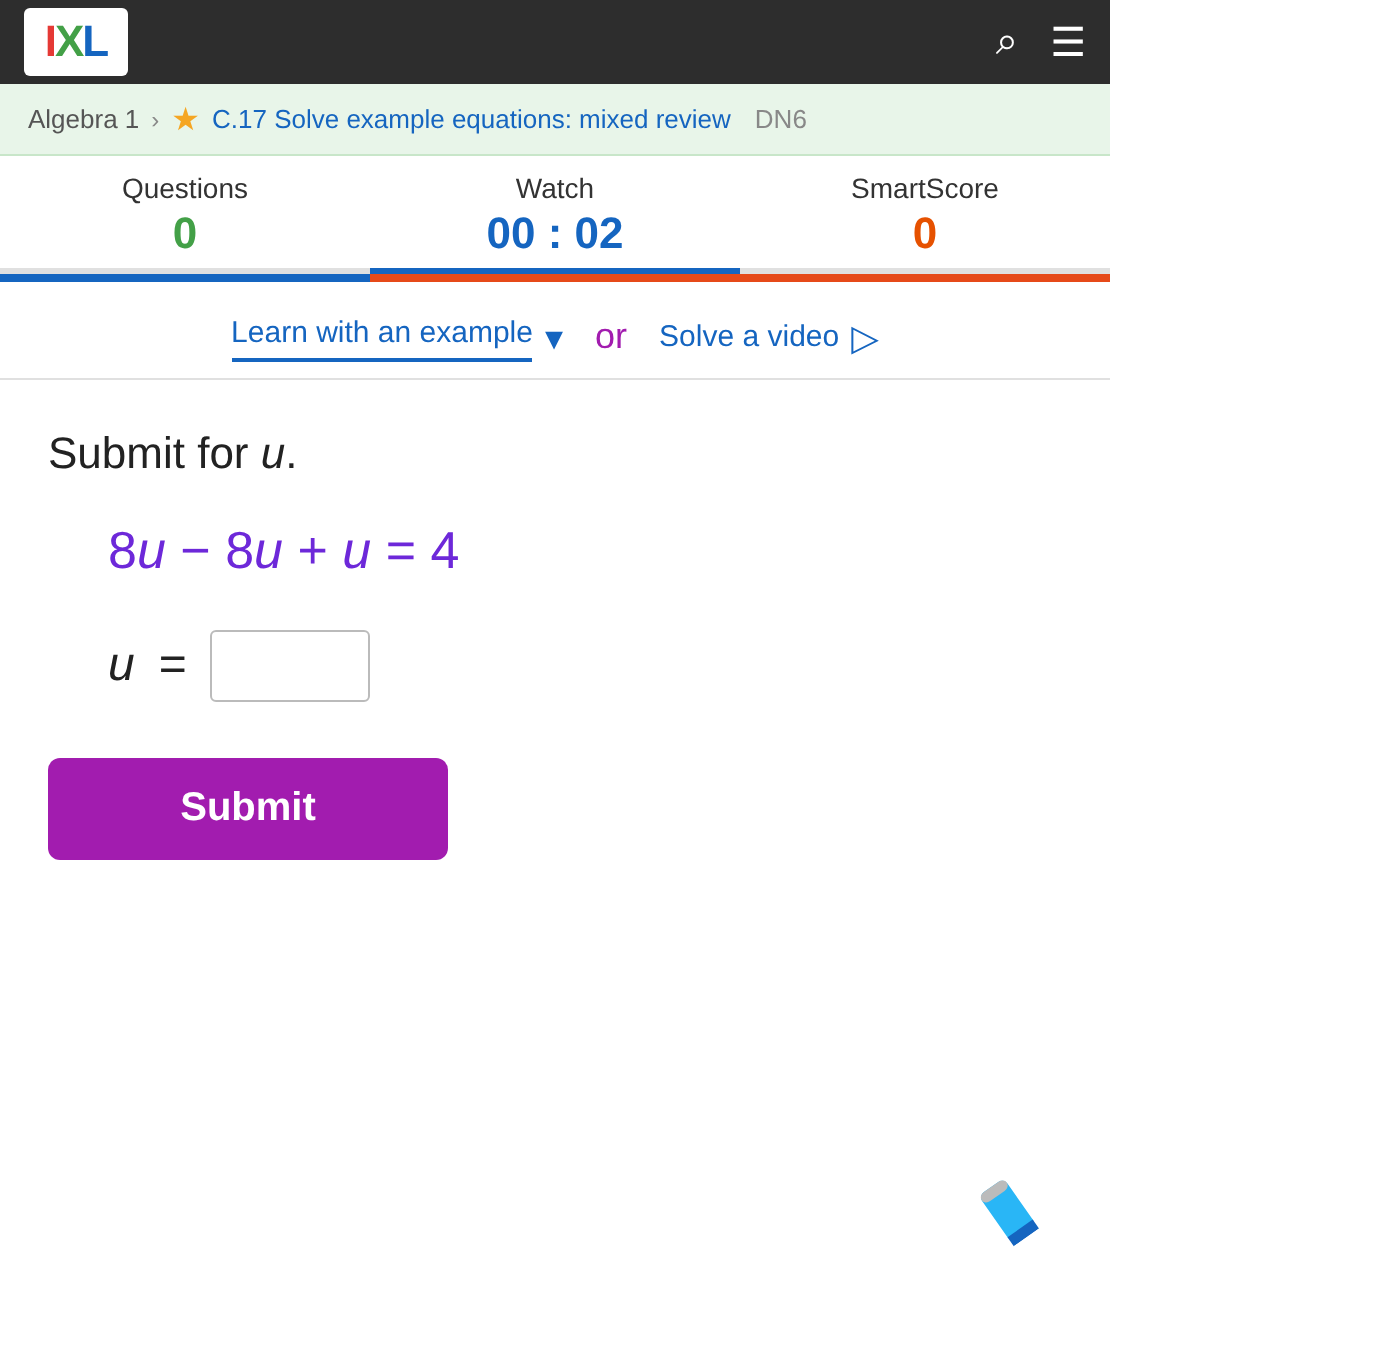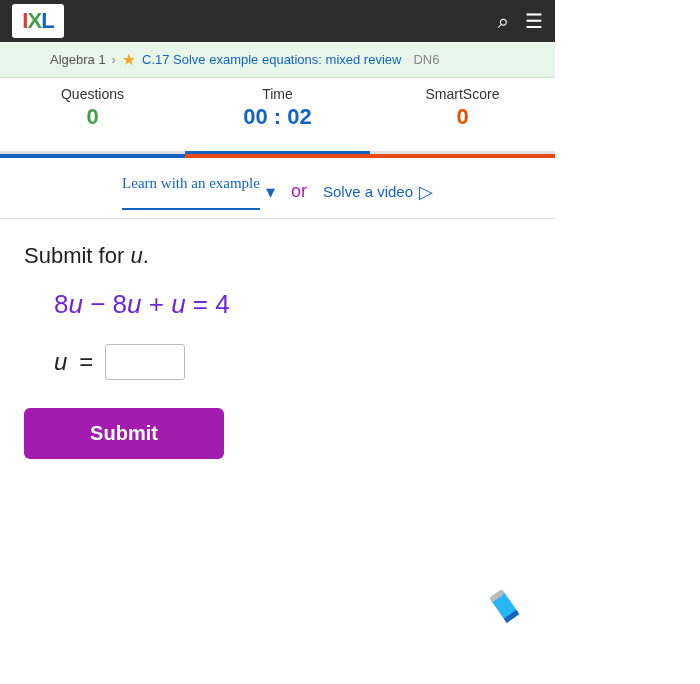--- a/index.html
+++ b/index.html
@@ -59,21 +59,20 @@
       height: 36px;
       display: flex;
       align-items: center;
       padding: 0 14px;
       gap: 6px;
       border-bottom: 1px solid #c8e6c9;
     }
     .breadcrumb-item {
       font-size: 13px;
       color: #555;
-      margin-left: 36px;
     }
     .breadcrumb-arrow {
       color: #888;
       font-size: 12px;
     }
     .breadcrumb-star {
       color: #f5a623;
       font-size: 16px;
     }
     .breadcrumb-title {
@@ -88,21 +87,21 @@
     }
 
     
     .stats-bar {
       display: flex;
       border-bottom: 3px solid #e0e0e0;
     }
     .stat-item {
       flex: 1;
       text-align: center;
-      padding: 8px 0 21px;
+      padding: 8px 0 4px;
     }
     .stat-item:nth-child(2) {
       border-bottom: 3px solid #1565c0;
       margin-bottom: -3px;
     }
     .stat-label {
       font-size: 14px;
       color: #333;
       font-weight: 500;
     }
@@ -155,22 +154,21 @@
     .help-link-icon {
       color: #1565c0;
       font-size: 18px;
     }
     .help-or {
       color: #a21caf;
       font-size: 18px;
     }
     .help-link-underline {
       border-bottom: 2px solid #1565c0;
-      padding-bottom: 14px;
-      font-family: Liberation Serif, serif;
+      padding-bottom: 2px;
     }
 
     
     .main-content {
       padding: 24px 24px 20px;
     }
     .problem-title {
       font-size: 22px;
       color: #222;
       margin-bottom: 20px;
@@ -265,21 +263,21 @@
     <span class="breadcrumb-title">C.17 Solve example equations: mixed review</span>
     <span class="breadcrumb-code">DN6</span>
   </div>
 
   <div class="stats-bar">
     <div class="stat-item">
       <div class="stat-label">Questions</div>
       <div class="stat-value green">0</div>
     </div>
     <div class="stat-item">
-      <div class="stat-label">Time</div>
+      <div class="stat-label">Watch</div>
       <div class="stat-value blue">00 : 02</div>
     </div>
     <div class="stat-item">
       <div class="stat-label">SmartScore</div>
       <div class="stat-value orange">0</div>
     </div>
   </div>
 
   <div class="progress-bar-container">
     <div class="progress-bar-fill"></div>

